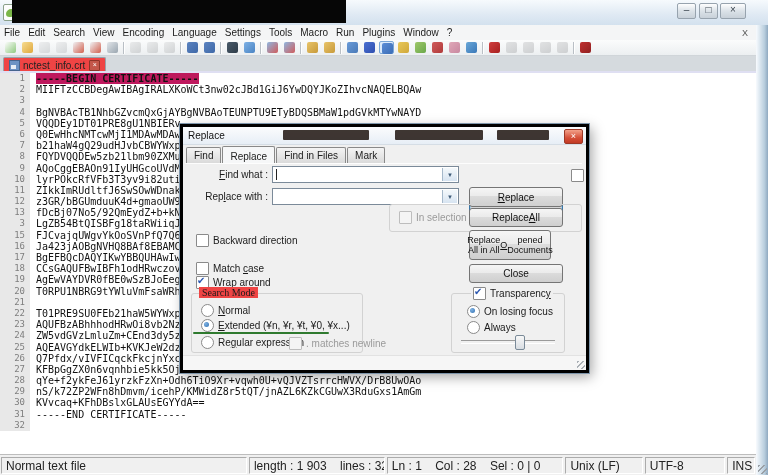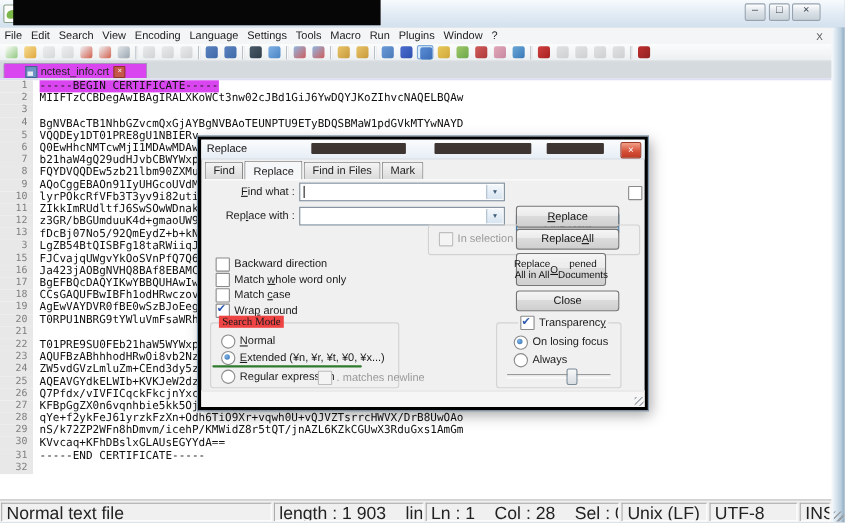--- a/index.html
+++ b/index.html
@@ -29,37 +29,37 @@
   .toolbar{position:absolute;left:0;top:40px;width:756px;height:16px;background:linear-gradient(#fbfcfc,#eceff1);
     border-bottom:1px solid #d0d5d9;display:flex;align-items:center;padding-left:2px;box-sizing:border-box;}
   .tbtn{width:15px;height:13px;margin:0 1px;border-radius:2px;position:relative;}
   .tbtn .glyph{position:absolute;left:2px;top:1px;width:11px;height:11px;border-radius:2px;}
   .tbtn.disabled{opacity:.4;filter:grayscale(80%);}
   .tbtn.pressed{border:1px solid #7ba7d7;background:#dcebfa;width:15px;height:13px;box-sizing:border-box;}
   .tsep{width:1px;height:12px;background:#b9bfc5;border-right:1px solid #fff;margin:0 2px;}
 
   
   .tabbar{position:absolute;left:0;top:56px;width:756px;height:15px;background:#d5dade;}
-  .filetab{position:absolute;left:3px;top:1px;height:14px;background:#d946ef;border:1px solid #98a2ab;
-    border-bottom:none;border-radius:2px 2px 0 0;display:flex;align-items:center;padding:0 19px;font-size:10px;color:#222;}
+  .filetab{position:absolute;left:3px;top:1px;height:14px;background:#ef4444;border:1px solid #98a2ab;
+    border-bottom:none;border-radius:2px 2px 0 0;display:flex;align-items:center;padding:0 5px;font-size:10px;color:#222;}
   .floppy{width:9px;height:9px;background:#6d93c4;border:1px solid #46648e;margin-right:3px;position:relative;}
   .floppy::after{content:"";position:absolute;left:1px;top:4px;width:5px;height:4px;background:#e8eef6;}
   .tabclose{width:9px;height:9px;background:#c4574a;border:1px solid #8e3428;border-radius:1px;color:#fff;
     font-size:7px;line-height:8px;text-align:center;margin-left:4px;}
 
   
   .editor{position:absolute;left:0;top:71px;width:756px;height:383px;background:#fff;border-top:2px solid #dfdff2;box-sizing:border-box;}
   .eline{display:flex;height:11.2px;font-family:"DejaVu Sans Mono",monospace;font-size:10px;line-height:11.2px;white-space:pre;}
   .ln{width:25px;background:#e8e8e8;color:#7e7e7e;text-align:right;padding-right:5px;font-size:9px;flex:0 0 auto;}
   .code{padding-left:6px;color:#111;}
-  .hltext{background:#d946ef;}
+  .hltext{background:#be185d;font-weight:bold;}
 
   
   .statusbar{position:absolute;left:0;top:454px;width:756px;height:21px;background:#f0f0f0;
-    border-top:1px solid #bdbdbd;display:flex;font-size:16px;color:#222;}
+    border-top:1px solid #bdbdbd;display:flex;font-size:12px;color:#222;}
   .sseg{box-sizing:border-box;border:1px solid;border-color:#ababab #ffffff #ffffff #ababab;
     margin:2px 1px;padding:1px 4px;white-space:pre;overflow:hidden;}
   .grip{position:absolute;right:1px;bottom:1px;width:9px;height:9px;
     background:repeating-linear-gradient(135deg,#9aa0a6 0 1.5px,transparent 1.5px 4px);}
 
   
   .rborder{position:absolute;right:0;top:25px;width:12px;height:450px;
     background:linear-gradient(90deg,#f8fbfe,#b9cede 70%,#8fa9c0);}
 
   
@@ -342,24 +342,20 @@
     <label class="chk dis" style="left:216px;top:84px">
       <span class="cbox"></span>
       <span>In selection</span>
     </label>
     <div class="wbtn" style="left:286px;top:81px;width:94px;height:19px">Replace <u>A</u>ll</div>
 
     <label class="chk" style="left:13px;top:107px">
       <span class="cbox"></span>
       <span>Backward direction</span>
     </label>
-    <label class="chk" style="left:13px;top:121px">
-      <span class="cbox"></span>
-      <span>Match <u>w</u>hole word only</span>
-    </label>
     <label class="chk" style="left:13px;top:135px">
       <span class="cbox"></span>
       <span>Match <u>c</u>ase</span>
     </label>
     <label class="chk" style="left:13px;top:149px">
       <span class="cbox on"></span>
       <span>Wra<u>p</u> around</span>
     </label>
 
     <div class="wbtn multiline" style="left:286px;top:103px;width:82px;height:30px">Replace All in All <u>O</u>pened Documents</div>

